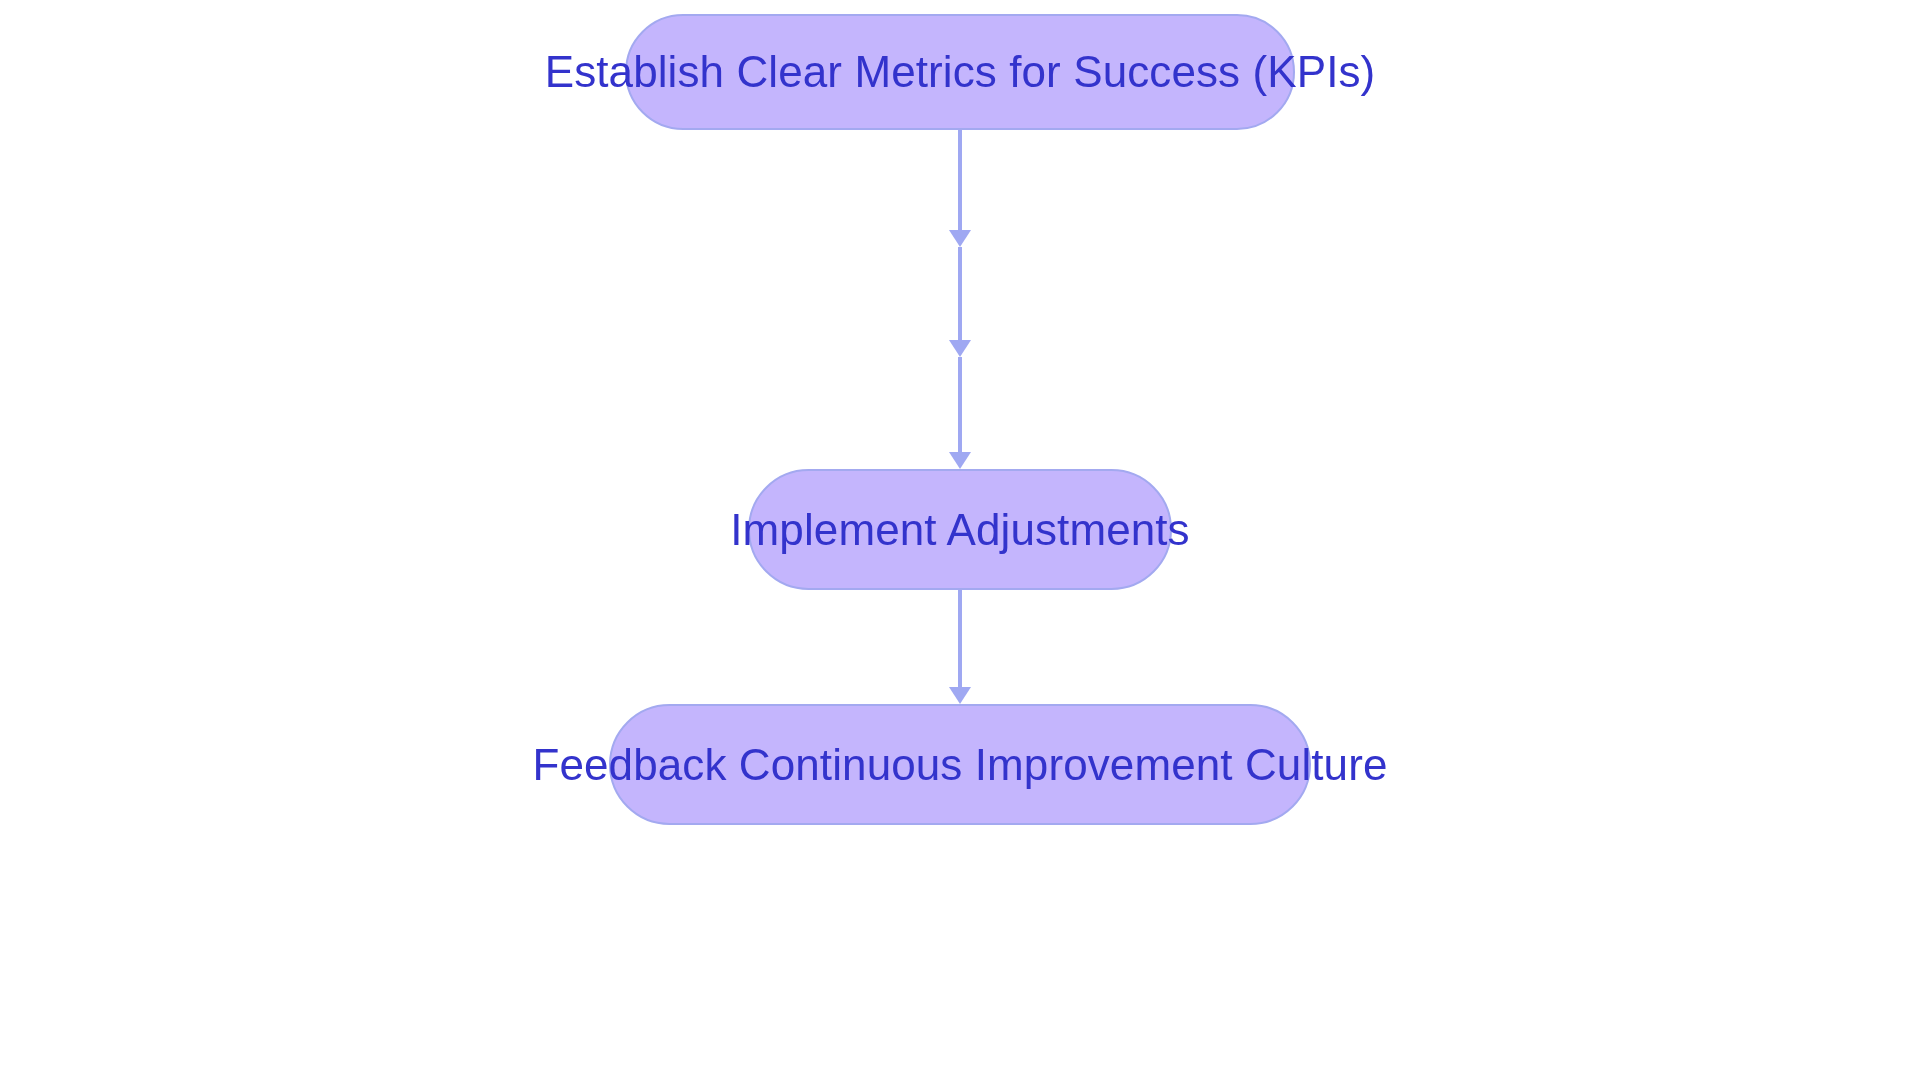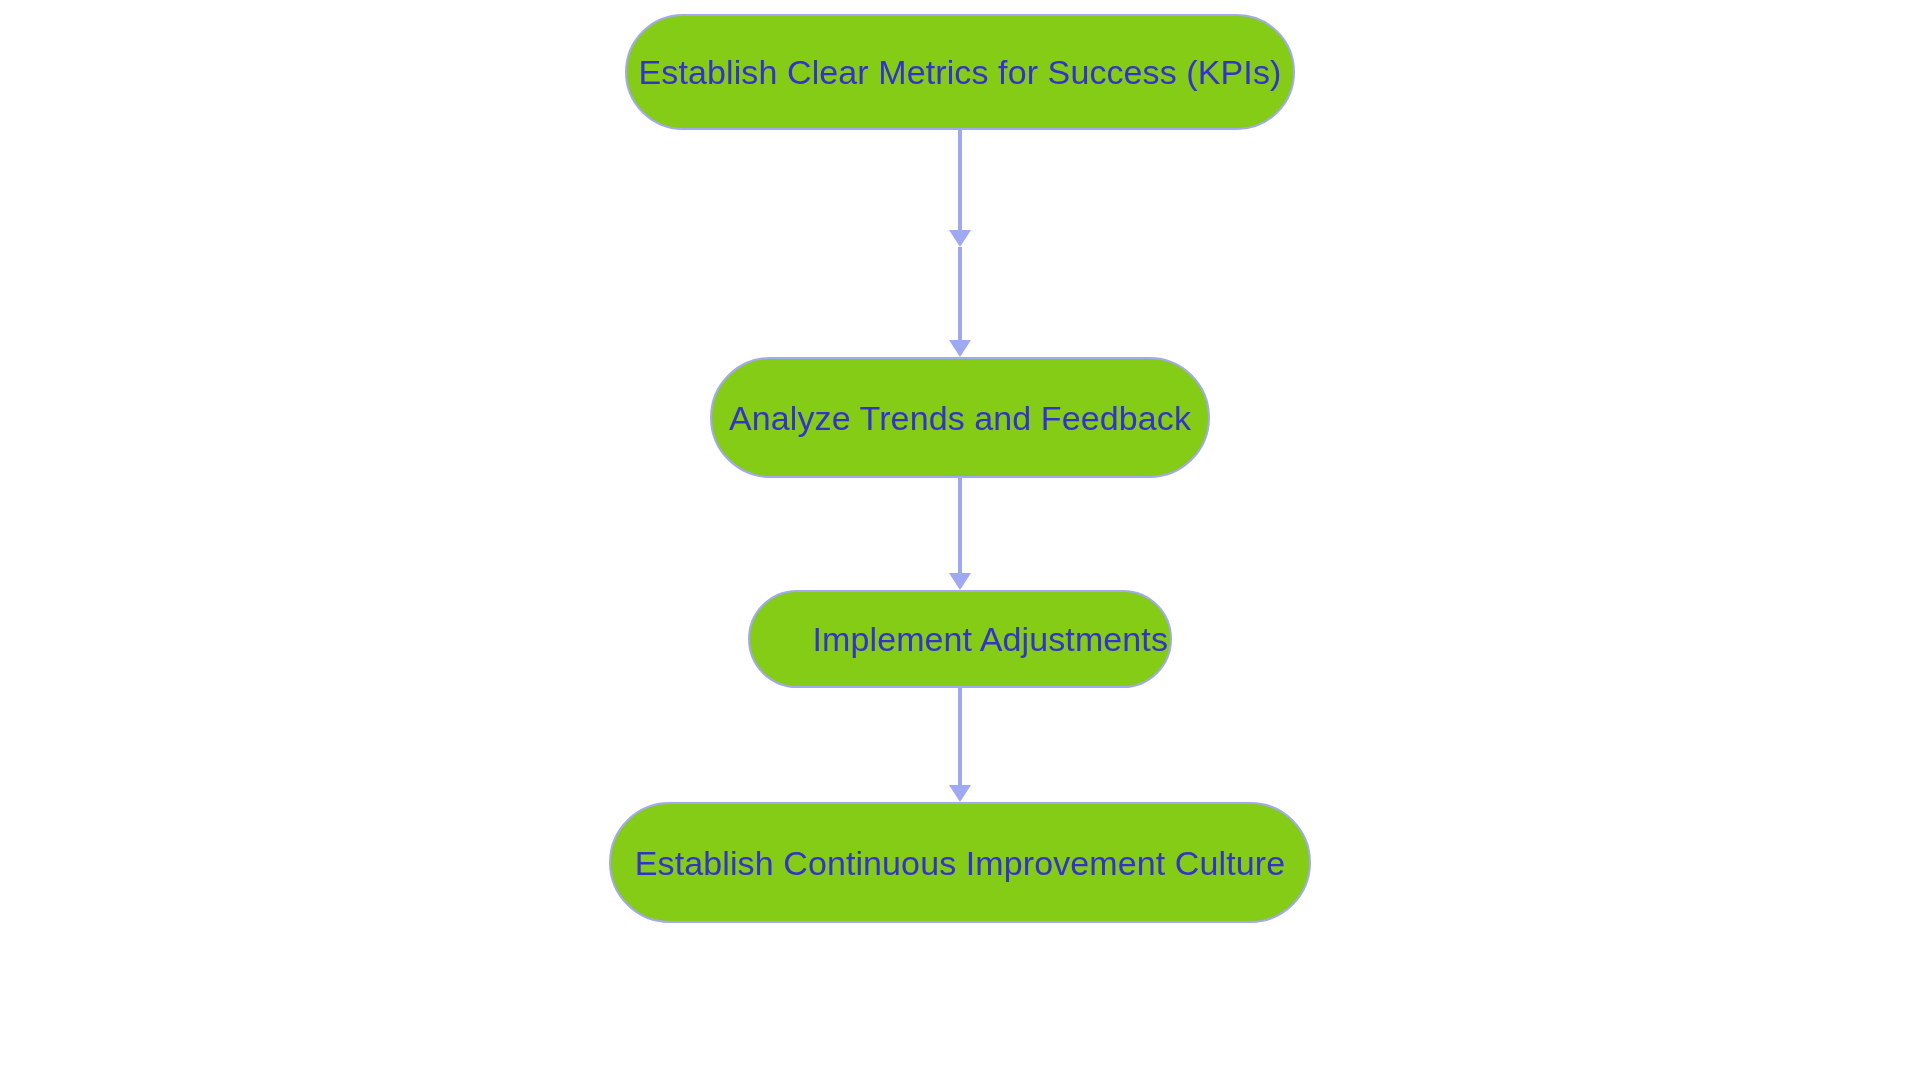--- a/index.html
+++ b/index.html
@@ -30,41 +30,41 @@
     display: flex;
     flex-direction: column;
     align-items: center;
   }
 
   .node {
     box-sizing: border-box;
     display: flex;
     align-items: center;
     justify-content: center;
-    background: #84cc16;
+    background: #c4b5fd;
     border: 2px solid #a3a9f0;
     border-radius: 9999px;
     color: #3333cc;
-    font-size: 34px;
+    font-size: 44px;
     font-weight: 400;
     letter-spacing: 0.1px;
     white-space: nowrap;
     line-height: 1;
   }
 
   .node-label {
     display: block;
     padding: 0 2px;
   }
 
   
   .node-1 { width: 670px; height: 116px; margin-top: 14px; }
   .node-2 { width: 458px; height: 122px; }
   .node-3 { width: 500px; height: 121px; }
-  .node-4 { width: 424px; height: 98px; justify-content: flex-end; }
+  .node-4 { width: 424px; height: 121px; }
   .node-5 { width: 702px; height: 121px; }
 
   .connector {
     position: relative;
     width: 24px;
     display: flex;
     flex-direction: column;
     align-items: center;
     justify-content: flex-start;
   }
@@ -102,36 +102,33 @@
       <div class="connector-line"></div>
       <div class="connector-head"></div>
     </div>
 
 
     <div class="connector connector-2">
       <div class="connector-line"></div>
       <div class="connector-head"></div>
     </div>
 
-    <div class="node node-3">
-      <span class="node-label">Analyze Trends and Feedback</span>
-    </div>
 
     <div class="connector connector-3">
       <div class="connector-line"></div>
       <div class="connector-head"></div>
     </div>
 
     <div class="node node-4">
       <span class="node-label">Implement Adjustments</span>
     </div>
 
     <div class="connector connector-4">
       <div class="connector-line"></div>
       <div class="connector-head"></div>
     </div>
 
     <div class="node node-5">
-      <span class="node-label">Establish Continuous Improvement Culture</span>
+      <span class="node-label">Feedback Continuous Improvement Culture</span>
     </div>
 
   </div>
 </div>
 
 </body></html>

